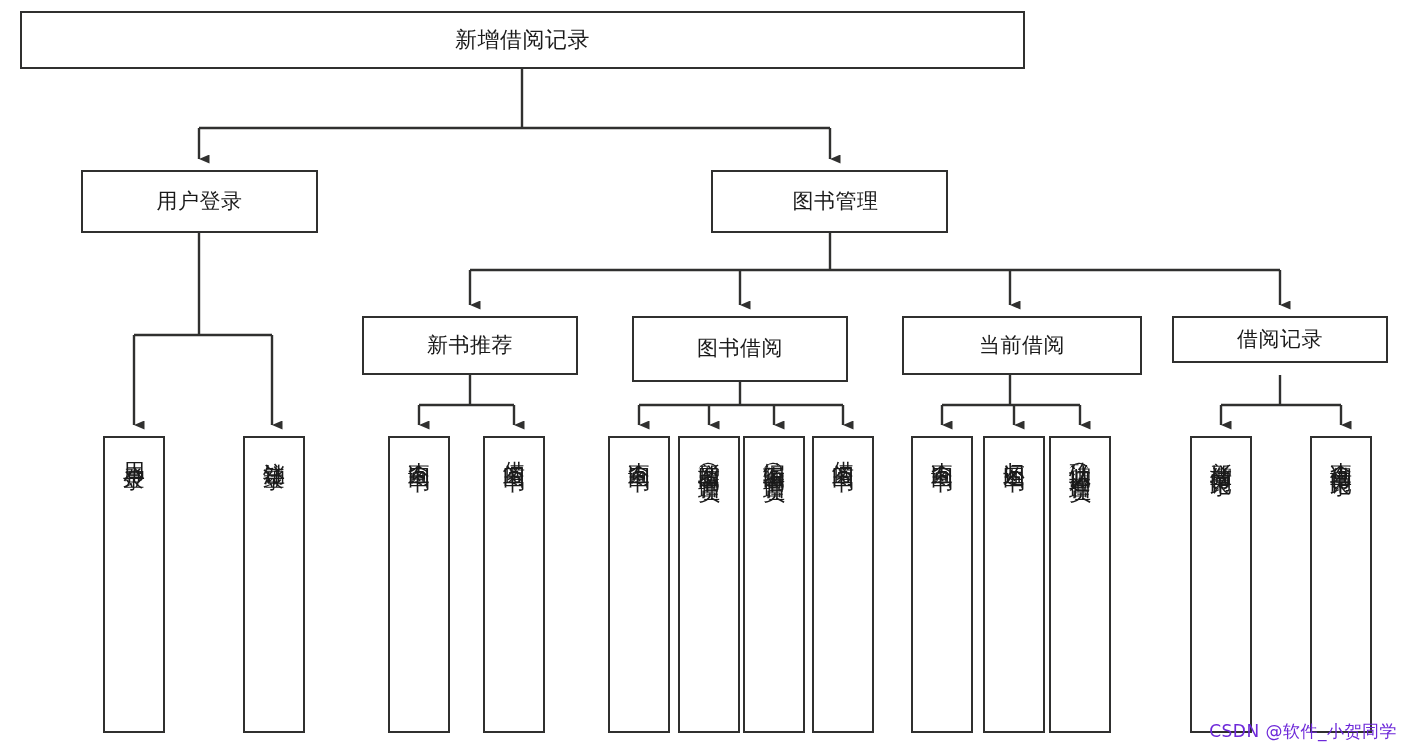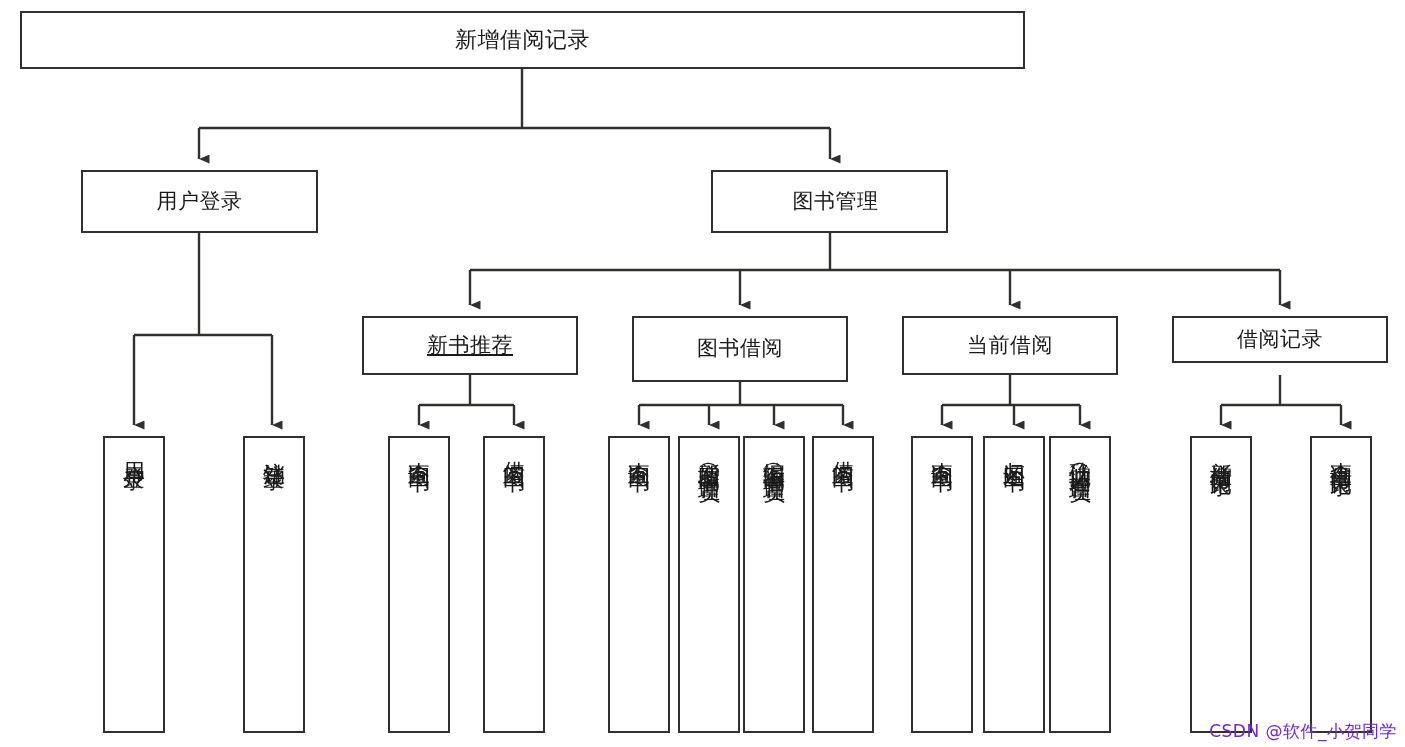--- a/index.html
+++ b/index.html
@@ -135,27 +135,27 @@
     <span class="label">新增借阅记录</span>
   </div>
 
   <div class="node horiz" style="left:81px; top:170px; width:237px; height:63px;">
     <span class="label">用户登录</span>
   </div>
   <div class="node horiz" style="left:711px; top:170px; width:237px; height:63px;padding-left:12px;">
     <span class="label">图书管理</span>
   </div>
 
-  <div class="node horiz" style="left:362px; top:316px; width:216px; height:59px;text-decoration:underline;">
+  <div class="node horiz" style="left:362px; top:316px; width:216px; height:59px;">
     <span class="label">新书推荐</span>
   </div>
   <div class="node horiz" style="left:632px; top:316px; width:216px; height:66px;">
     <span class="label">图书借阅</span>
   </div>
-  <div class="node horiz" style="left:902px; top:316px; width:216px; height:59px;">
+  <div class="node horiz" style="left:902px; top:316px; width:240px; height:59px;">
     <span class="label">当前借阅</span>
   </div>
   <div class="node horiz" style="left:1172px; top:316px; width:216px; height:47px;">
     <span class="label">借阅记录</span>
   </div>
 
   <div class="node vert" style="left:103px; top:436px; width:62px; height:297px;">
     <span class="label">用户登录</span>
   </div>
   <div class="node vert" style="left:243px; top:436px; width:62px; height:297px;">

